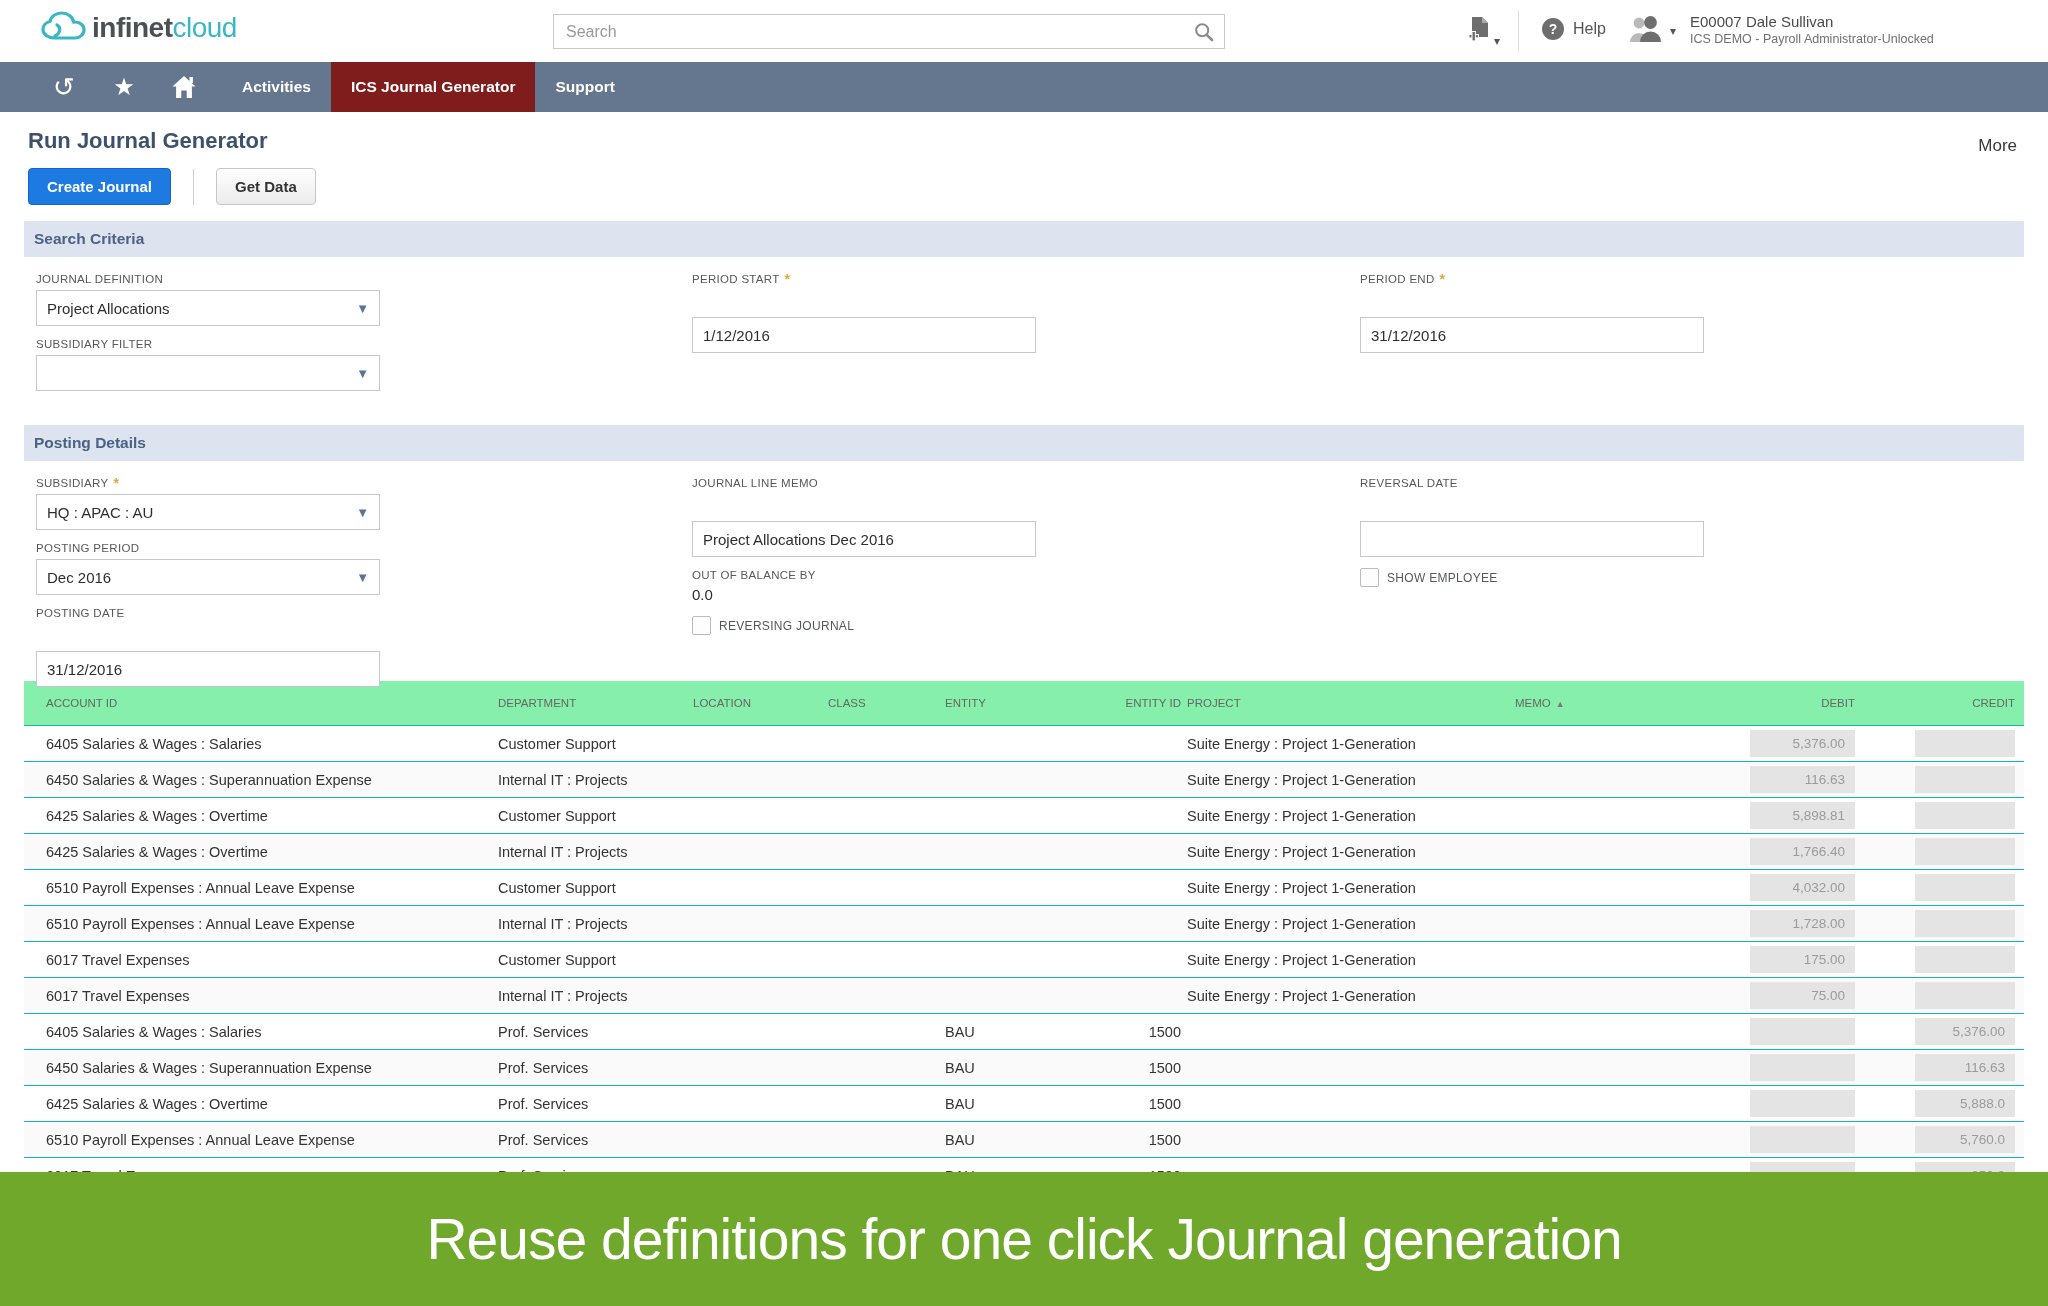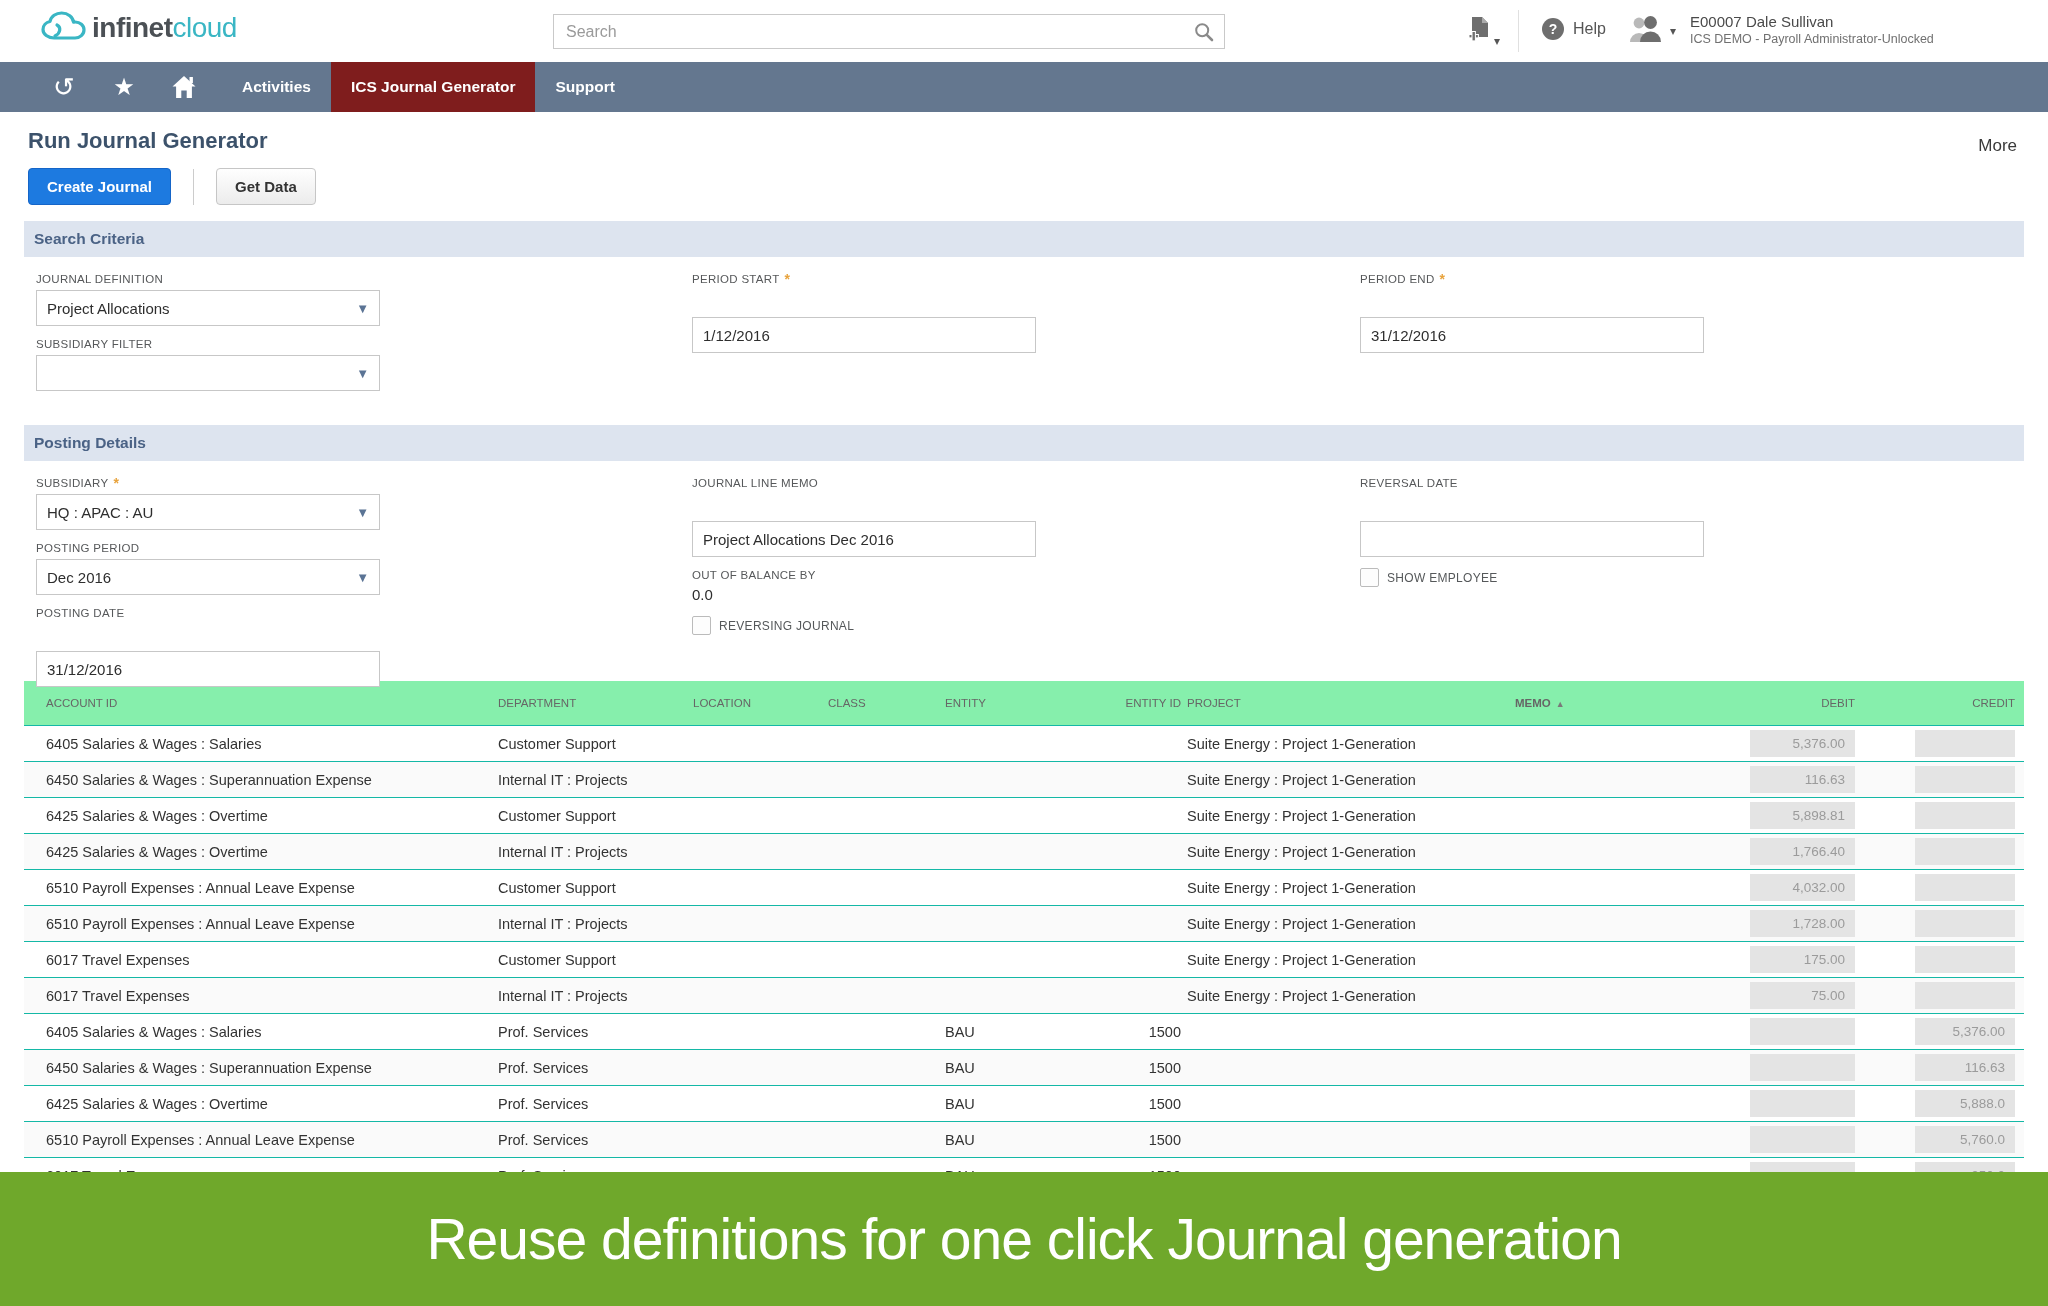--- a/index.html
+++ b/index.html
@@ -88,21 +88,21 @@
   .brow { display:flex; align-items:center; height:38px; background:#f5f5f5; border-top:1px solid #e0e0e0;
           font-size:14.5px; color:#333; }
   .cell { white-space:nowrap; overflow:hidden; }
   .c-account { width:474px; padding-left:22px; }
   .c-dept { width:195px; }
   .c-loc { width:135px; }
   .c-class { width:117px; }
   .c-entity { width:130px; }
   .c-entityid { width:110px; text-align:right; padding-right:4px; }
   .c-project { width:330px; padding-left:2px; }
-  .c-memo { flex:1; text-align:center;font-weight:bold; }
+  .c-memo { flex:1; text-align:center; }
   .thead .c-memo { padding-right:190px; }
   .trow .c-memo { padding-right:10px; }
   .brow .c-memo { padding-right:85px; }
   .c-debit { width:105px; text-align:right; }
   .c-credit { width:100px; margin-left:60px; margin-right:9px; text-align:right; }
   .sort-arrow { font-size:9px; color:#7a7a7a; margin-left:5px; }
   .amount-box { height:27px; line-height:27px; background:#e4e4e4; color:#9b9b9b; font-size:13.5px;
                 text-align:right; padding:0 10px; }
 
   

